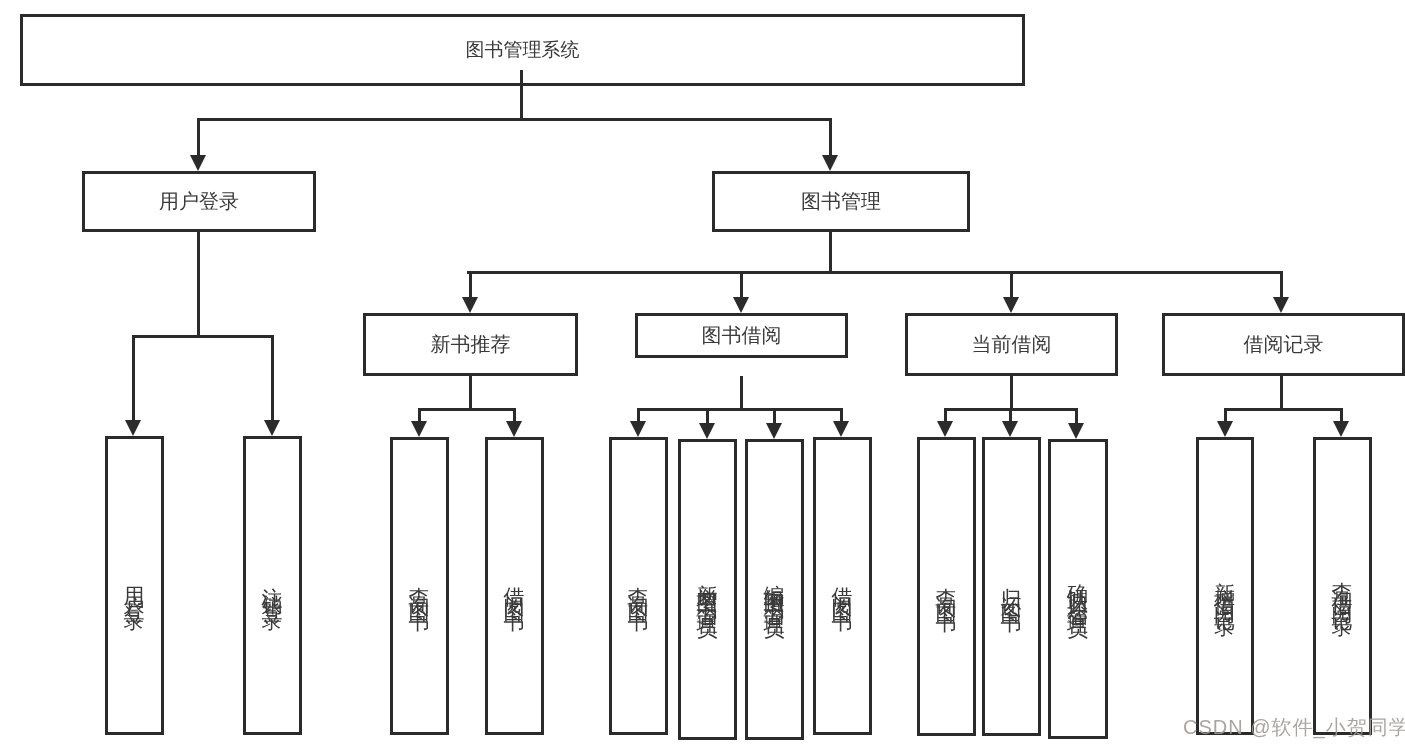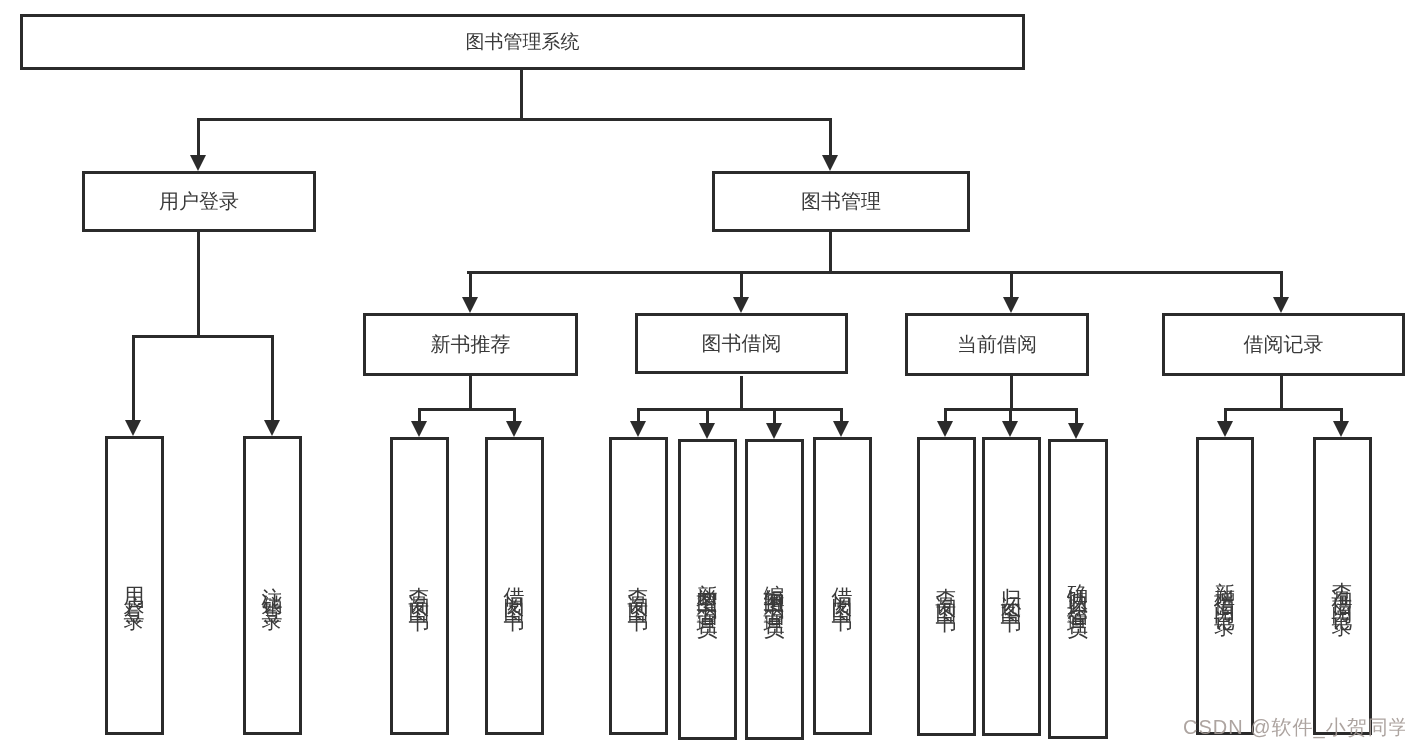--- a/index.html
+++ b/index.html
@@ -29,21 +29,21 @@
   #watermark{
     position:absolute;left:1183px;top:714px;z-index:5;
     font-size:20px;letter-spacing:1px;color:rgba(164,154,150,0.9);white-space:nowrap;
   }
 </style>
 </head>
 <body>
 
 <div id="stage">
 
-  <div class="box" style="left:20px;top:14px;width:1005px;height:56px;font-size:19px;">图书管理系统</div>
+  <div class="box" style="left:20px;top:14px;width:1005px;height:72px;font-size:19px;">图书管理系统</div>
 
   <div class="vline" style="left:520px;top:70px;height:48px;"></div>
   <div class="hline" style="left:197px;top:118px;width:634px;"></div>
   <div class="vline" style="left:197px;top:118px;height:38px;"></div>
   <div class="arr" style="left:190px;top:155px;"></div>
   <div class="vline" style="left:829px;top:118px;height:38px;"></div>
   <div class="arr" style="left:822px;top:155px;"></div>
 
   <div class="box" style="left:82px;top:171px;width:234px;height:61px;">用户登录</div>
   <div class="box" style="left:712px;top:171px;width:258px;height:61px;">图书管理</div>
@@ -60,22 +60,22 @@
   <div class="vline" style="left:469px;top:271px;height:27px;"></div>
   <div class="arr" style="left:462px;top:297px;"></div>
   <div class="vline" style="left:740px;top:271px;height:27px;"></div>
   <div class="arr" style="left:733px;top:297px;"></div>
   <div class="vline" style="left:1010px;top:271px;height:27px;"></div>
   <div class="arr" style="left:1003px;top:297px;"></div>
   <div class="vline" style="left:1280px;top:271px;height:27px;"></div>
   <div class="arr" style="left:1273px;top:297px;"></div>
 
   <div class="box" style="left:363px;top:313px;width:215px;height:63px;text-align:center;">新书推荐</div>
-  <div class="box" style="left:635px;top:313px;width:213px;height:61px;">图书借阅</div>
-  <div class="box" style="left:905px;top:313px;width:184px;height:63px;">当前借阅</div>
+  <div class="box" style="left:635px;top:313px;width:213px;height:45px;">图书借阅</div>
+  <div class="box" style="left:905px;top:313px;width:213px;height:63px;">当前借阅</div>
   <div class="box" style="left:1162px;top:313px;width:243px;height:63px;">借阅记录</div>
 
   <div class="vline" style="left:469px;top:376px;height:35px;"></div>
   <div class="hline" style="left:418px;top:408px;width:98px;"></div>
   <div class="vline" style="left:418px;top:408px;height:14px;"></div>
   <div class="arr" style="left:411px;top:421px;"></div>
   <div class="vline" style="left:513px;top:408px;height:14px;"></div>
   <div class="arr" style="left:506px;top:421px;"></div>
 
   <div class="vline" style="left:740px;top:376px;height:35px;"></div>

